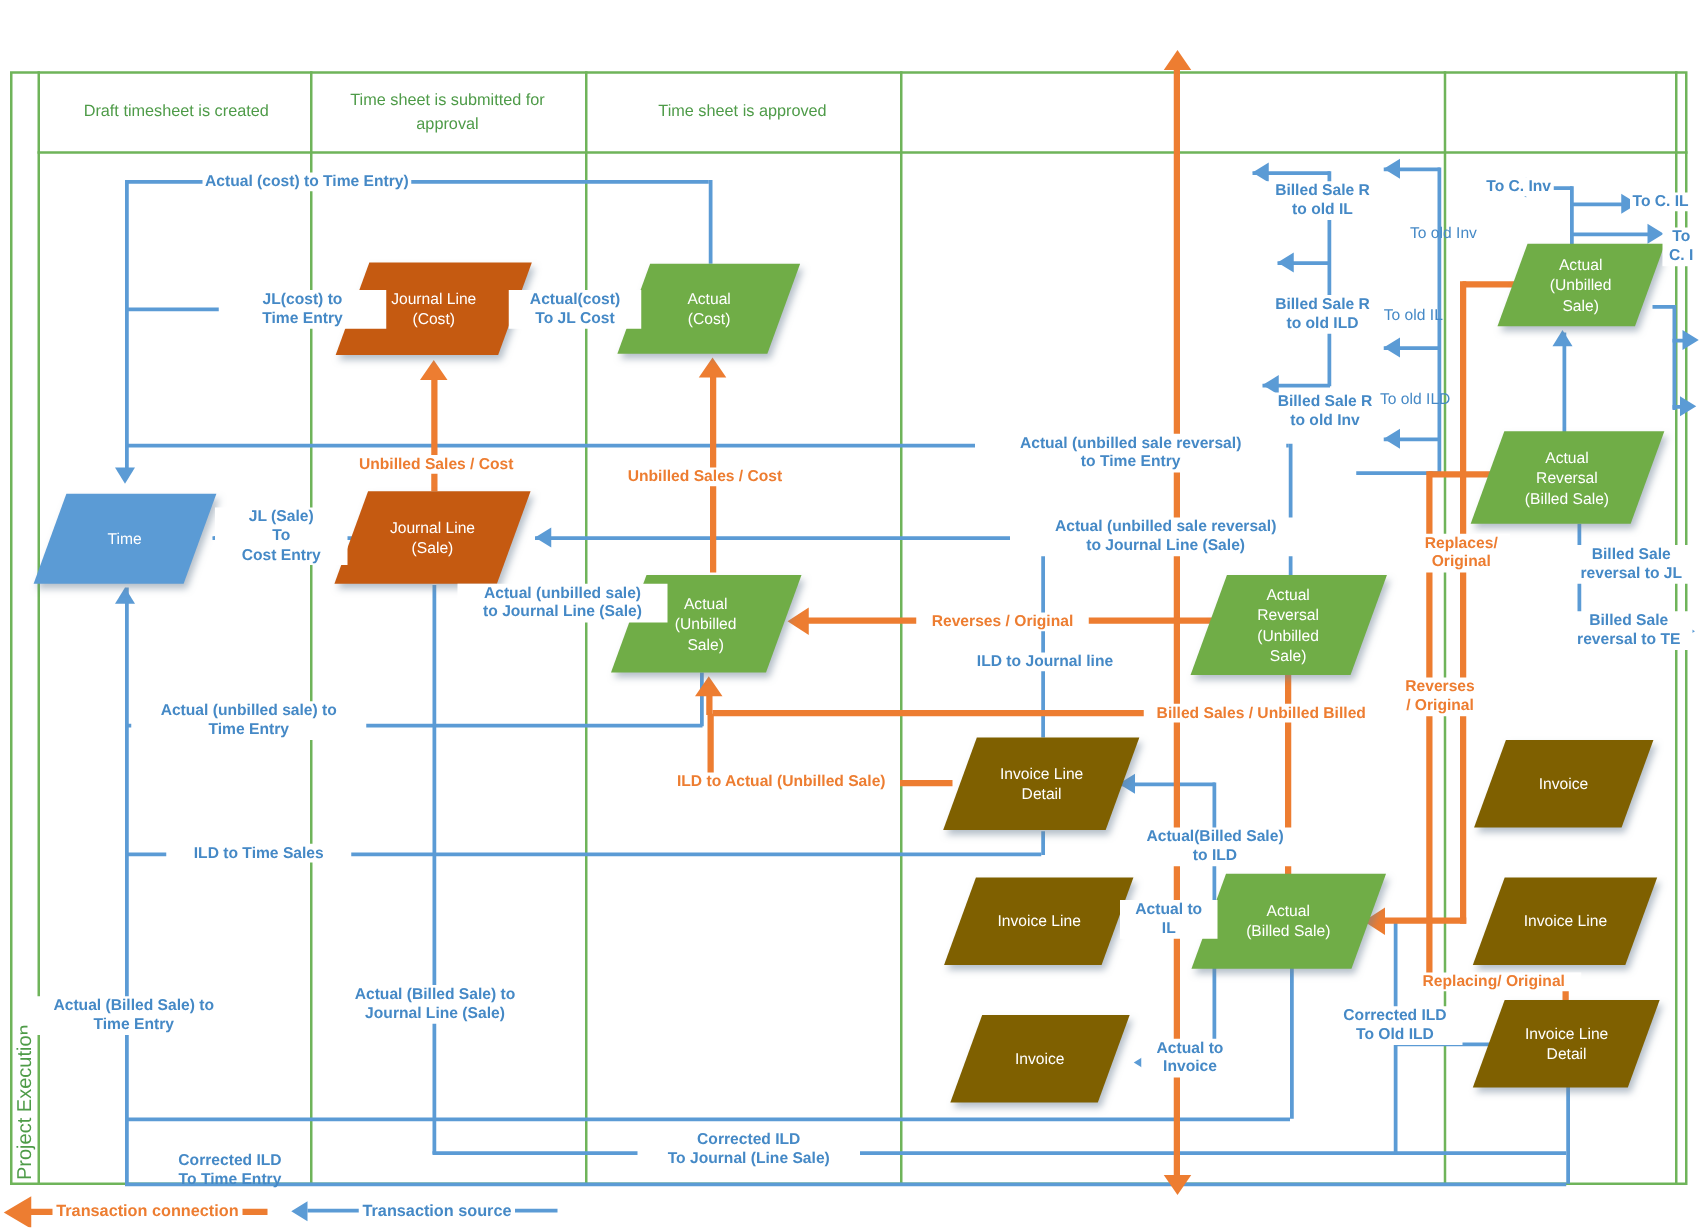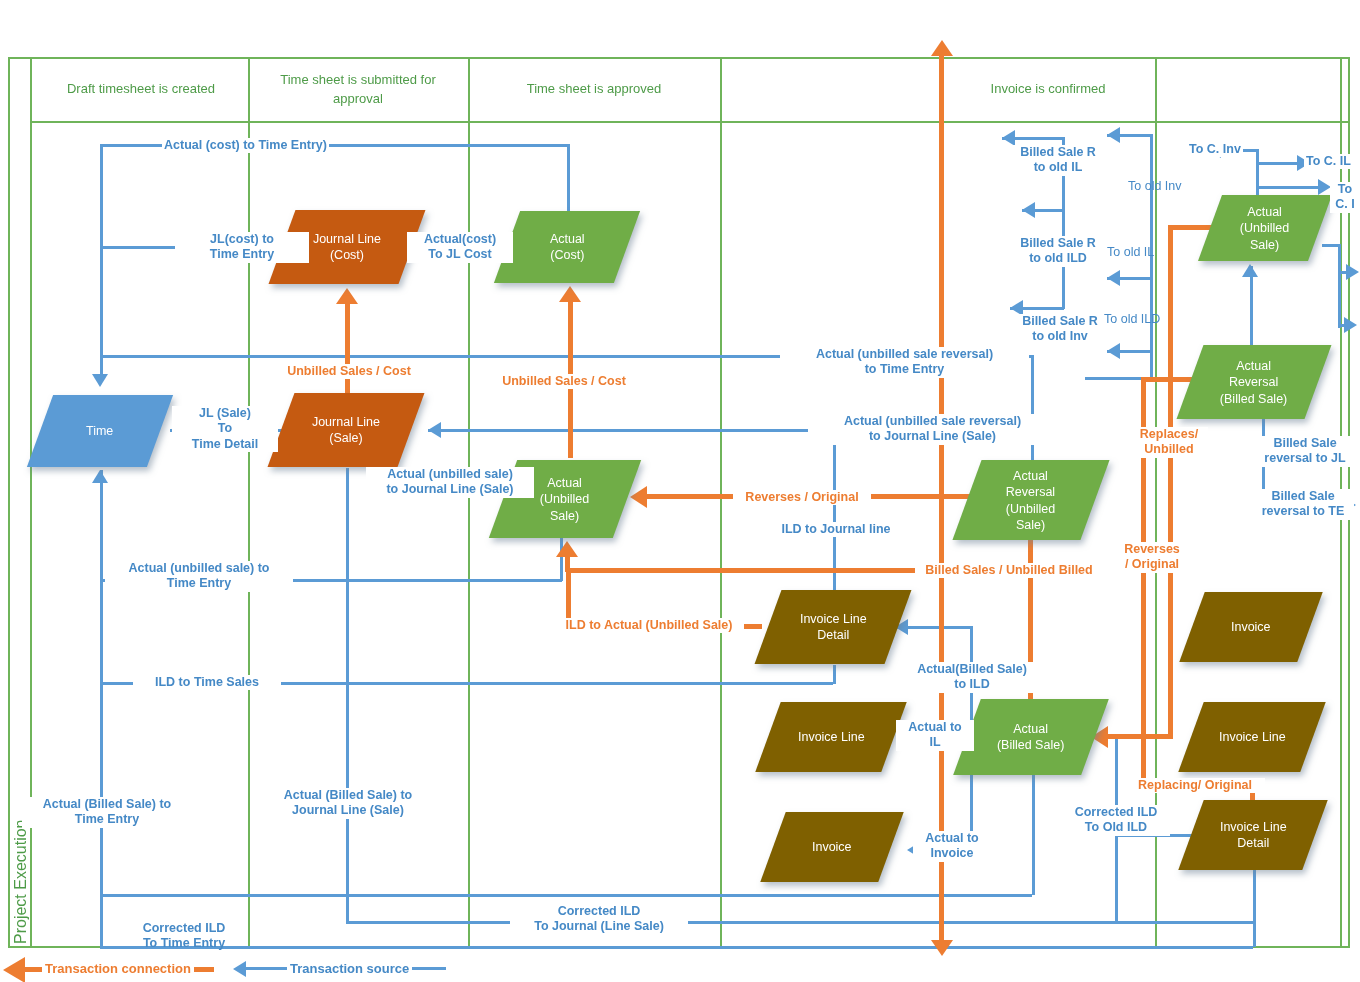--- a/index.html
+++ b/index.html
@@ -50,21 +50,20 @@
   <i class="gv" style="left:468px;top:57px;height:891px"></i>
   <i class="gv" style="left:720px;top:57px;height:891px"></i>
   <i class="gv" style="left:941px;top:57px;height:891px"></i>
   <i class="gv" style="left:1155px;top:57px;height:891px"></i>
   <i class="gv" style="left:1340px;top:57px;height:891px"></i>
   <i class="gh" style="left:30px;top:121px;width:1320px"></i>
 
   <div class="lane-h" style="left:30px;width:222px">Draft timesheet is created</div>
   <div class="lane-h" style="left:468px;width:252px">Time sheet is approved</div>
   <div class="lane-h" style="left:248px;width:220px">Time sheet is submitted for approval</div>
-  <div class="lane-h" style="left:941px;width:214px">Invoice is confirmed</div>
 
   <i class="hl" style="left:100px;top:144px;width:467px"></i>
   <i class="hl" style="left:100px;top:246px;width:190px"></i>
   <i class="hl" style="left:428px;top:246px;width:76px"></i>
   <i class="hl" style="left:100px;top:355px;width:931px"></i>
   <i class="hl" style="left:170px;top:429px;width:117px"></i>
   <i class="hl" style="left:428px;top:429px;width:603px"></i>
   <i class="hl" style="left:100px;top:579px;width:462px"></i>
   <i class="hl" style="left:100px;top:682px;width:733px"></i>
   <i class="hl" style="left:916px;top:736px;width:52px"></i>
@@ -216,21 +215,21 @@
 Detail</span>
     </div>
 
   <div class="elbl" style="left:162px;top:138px">Actual (cost) to Time Entry)</div>
   <div class="elbl" style="left:175px;top:232px;width:130px">JL(cost) to
 Time Entry</div>
   <div class="elbl" style="left:407px;top:232px;width:102px">Actual(cost)
 To JL Cost</div>
   <div class="elbl" style="left:172px;top:406px;width:102px">JL (Sale)
 To
-Time Detail</div>
+Cost Entry</div>
   <div class="elbl" style="left:366px;top:467px;width:164px">Actual (unbilled sale)
 to Journal Line (Sale)</div>
   <div class="elbl" style="left:780px;top:347px;width:245px">Actual (unbilled sale reversal)
 to Time Entry</div>
   <div class="elbl" style="left:808px;top:414px;width:245px">Actual (unbilled sale reversal)
 to Journal Line (Sale)</div>
   <div class="elbl" style="left:762px;top:522px;width:144px">ILD to Journal line</div>
   <div class="elbl" style="left:105px;top:561px;width:184px">Actual (unbilled sale) to
 Time Entry</div>
   <div class="elbl" style="left:133px;top:675px;width:144px">ILD to Time Sales</div>
@@ -264,23 +263,23 @@
 Journal Line (Sale)</div>
   <div class="elbl" style="left:510px;top:904px;width:174px">Corrected ILD
 To Journal (Line Sale)</div>
   <div class="elbl nobg" style="left:130px;top:921px;width:104px">Corrected ILD
 To Time Entry</div>
 
   <div class="elbl org" style="left:276px;top:364px;width:142px">Unbilled Sales / Cost</div>
   <div class="elbl org" style="left:491px;top:374px;width:142px">Unbilled Sales / Cost</div>
   <div class="elbl org" style="left:733px;top:490px;width:134px">Reverses / Original</div>
   <div class="elbl org" style="left:915px;top:563px;width:184px">Billed Sales / Unbilled Billed</div>
-  <div class="elbl org" style="left:554px;top:618px;width:186px">ILD to Actual (Unbilled Sale)</div>
+  <div class="elbl org" style="left:530px;top:618px;width:186px">ILD to Actual (Unbilled Sale)</div>
   <div class="elbl org" style="left:1130px;top:427px;width:74px">Replaces/
-Unbilled</div>
+Original</div>
   <div class="elbl org" style="left:1110px;top:542px;width:80px">Reverses
 / Original</div>
   <div class="elbl org" style="left:1125px;top:778px;width:136px">Replacing/ Original</div>
 
   <i class="ar o-big" style="left:3px;top:957px"></i>
   <i class="hl o" style="left:24px;top:967px;width:190px"></i>
   <div class="legend-lbl" style="left:42px;top:961px;color:#ED7D31">Transaction connection</div>
   <i class="ar b-l" style="left:233px;top:961px"></i>
   <i class="hl" style="left:246px;top:967px;width:200px"></i>
   <div class="legend-lbl" style="left:287px;top:961px;color:#4589C6">Transaction source</div>

